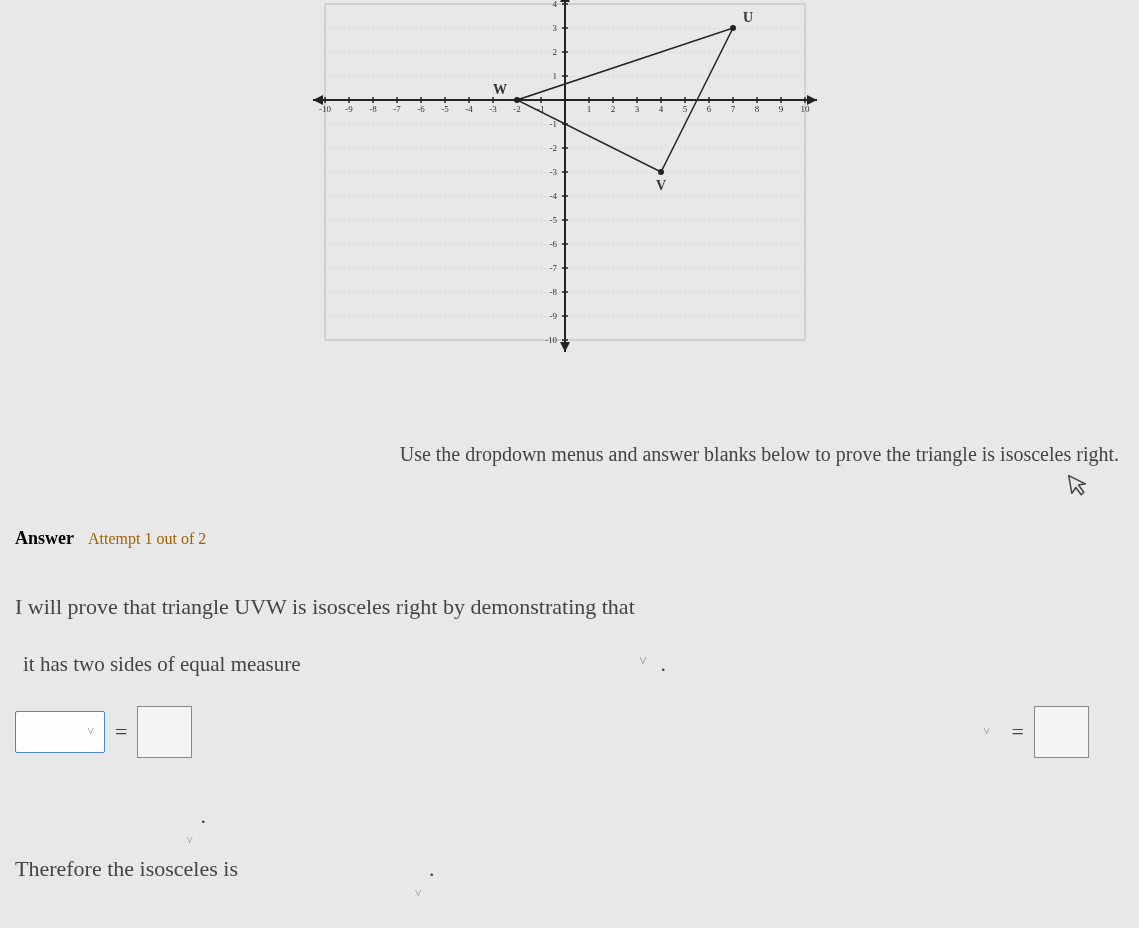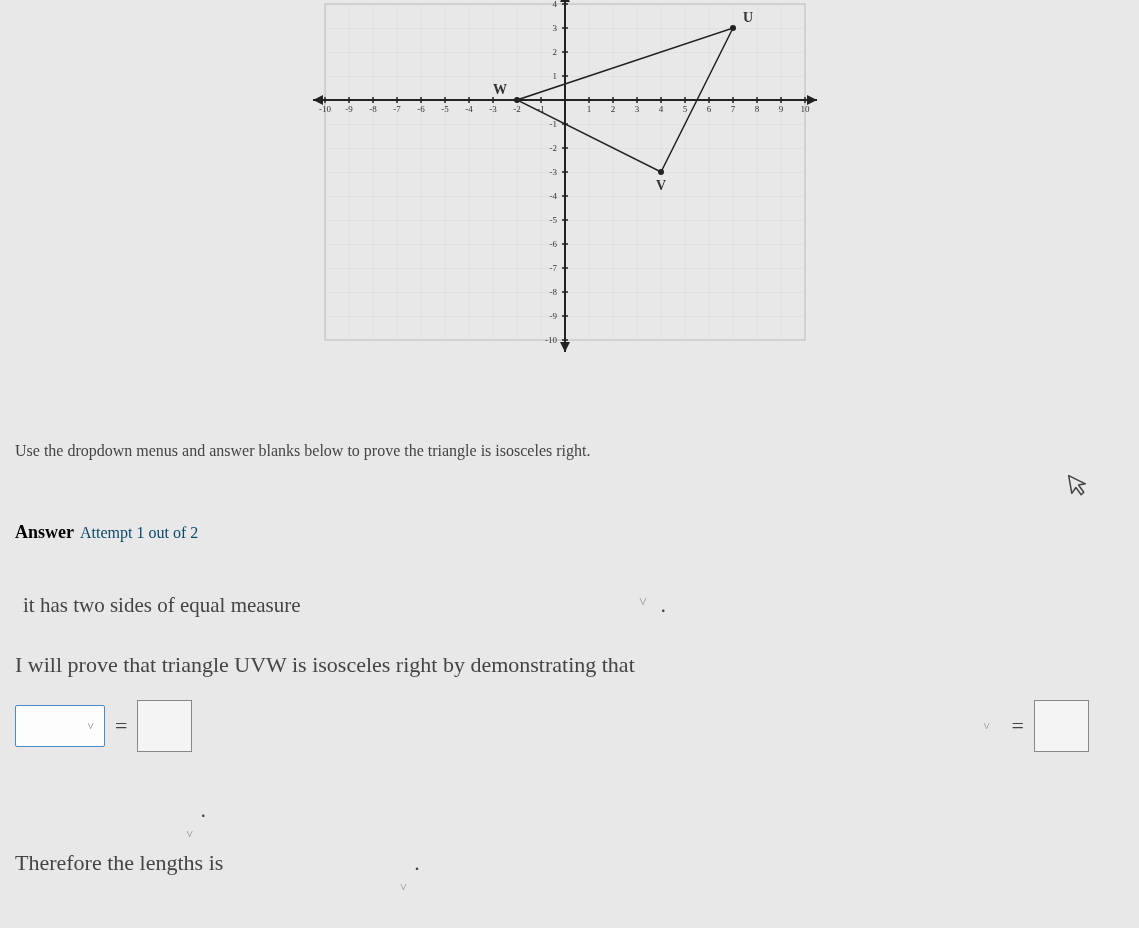--- a/index.html
+++ b/index.html
@@ -14,37 +14,38 @@
     }
     .content {
       padding: 0 20px 20px 10px;
     }
     .graph-container {
       display: flex;
       justify-content: center;
       margin-bottom: 50px;
     }
     .instruction {
-      font-size: 16px;
+      font-size: 20px;
       color: #444;
       margin: 30px 0 60px 5px;
       line-height: 1.4;
+      text-align: right;
     }
     .answer-row {
       margin: 0 0 40px 5px;
     }
     .answer-label {
       font-weight: bold;
       font-size: 18px;
       color: #000000;
     }
     .attempt {
       font-size: 16px;
-      color: #0c4a6e;
-      margin-left: 2px;
+      color: #a16207;
+      margin-left: 10px;
     }
     .proof-line {
       font-size: 22px;
       color: #444;
       margin: 0 0 18px 5px;
       line-height: 1.6;
     }
     .dropdown-wide {
       display: inline-block;
       min-width: 640px;
@@ -265,28 +266,28 @@
     <svg width="20" height="26" viewBox="0 0 20 26">
         <path d="M2 2 L2 20 L7 15 L11 23 L14 21 L10 13 L17 13 Z" fill="none" stroke="#444" stroke-width="1.5" stroke-linejoin="round"></path>
       </svg>
   </span>
 
   <div class="answer-row">
     <span class="answer-label">Answer</span>
     <span class="attempt">Attempt 1 out of 2</span>
   </div>
 
+  <div class="proof-line">I will prove that triangle UVW is isosceles right by demonstrating that</div>
+
   <div class="proof-line">
     <span class="dropdown-wide">
       <span>it has two sides of equal measure</span>
     </span>
     <span>.</span>
   </div>
-
-  <div class="proof-line">I will prove that triangle UVW is isosceles right by demonstrating that</div>
 
   <div class="eq-row">
     <span class="eq-group">
       <span class="small-select">
           <span class="chev">˅</span>
         </span>
       <span class="eq-sign">=</span>
       <span class="answer-box"></span>
     </span>
     <span class="eq-group">
@@ -297,17 +298,17 @@
       <span class="answer-box"></span>
     </span>
   </div>
 
   <div class="proof-line">
     <span class="inline-select"><span class="chev">˅</span></span>
     <span>.</span>
   </div>
 
   <div class="proof-line">
-    <span>Therefore the lengths is</span>
+    <span>Therefore the isosceles is</span>
     <span class="inline-select"><span class="chev">˅</span></span>
     <span>.</span>
   </div>
 </div>
 
 </body></html>

